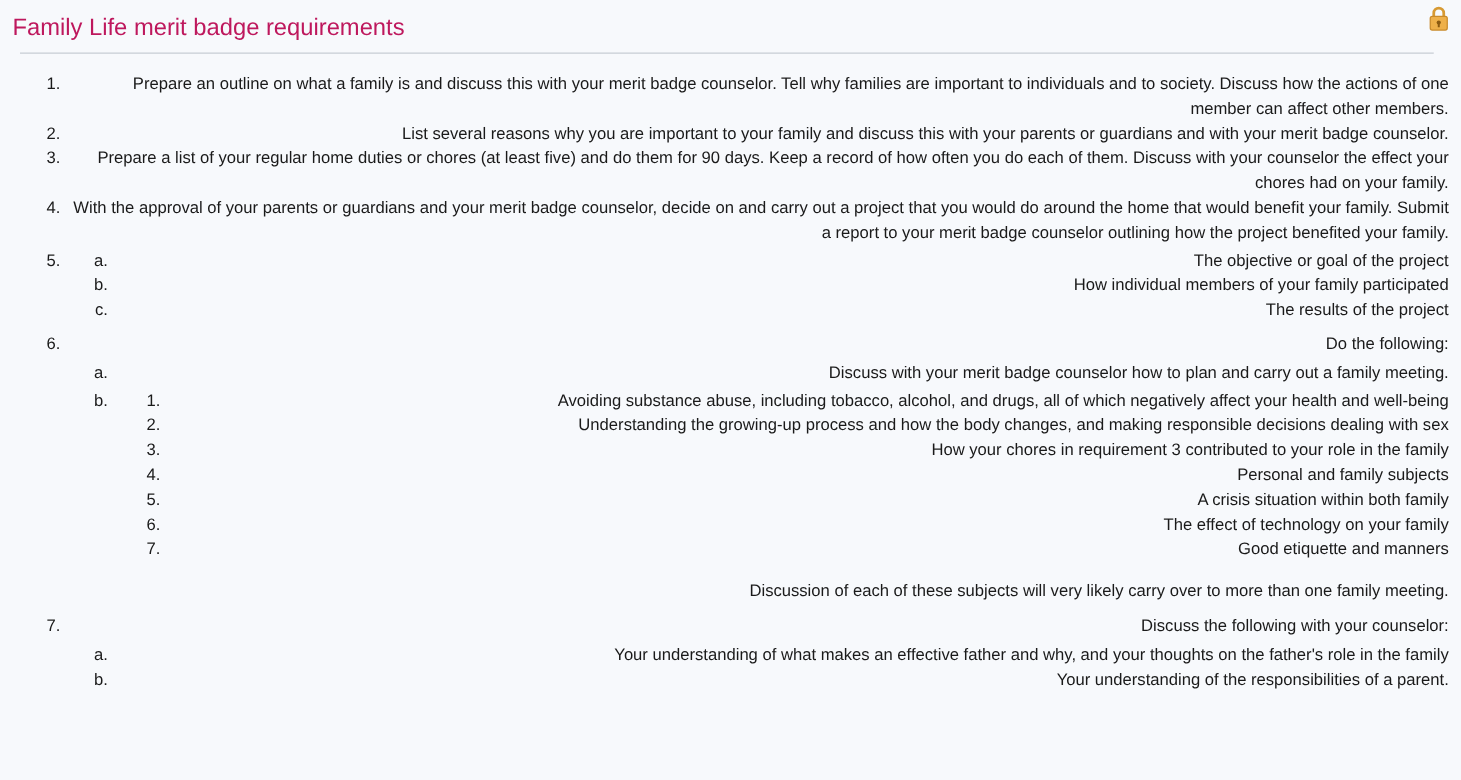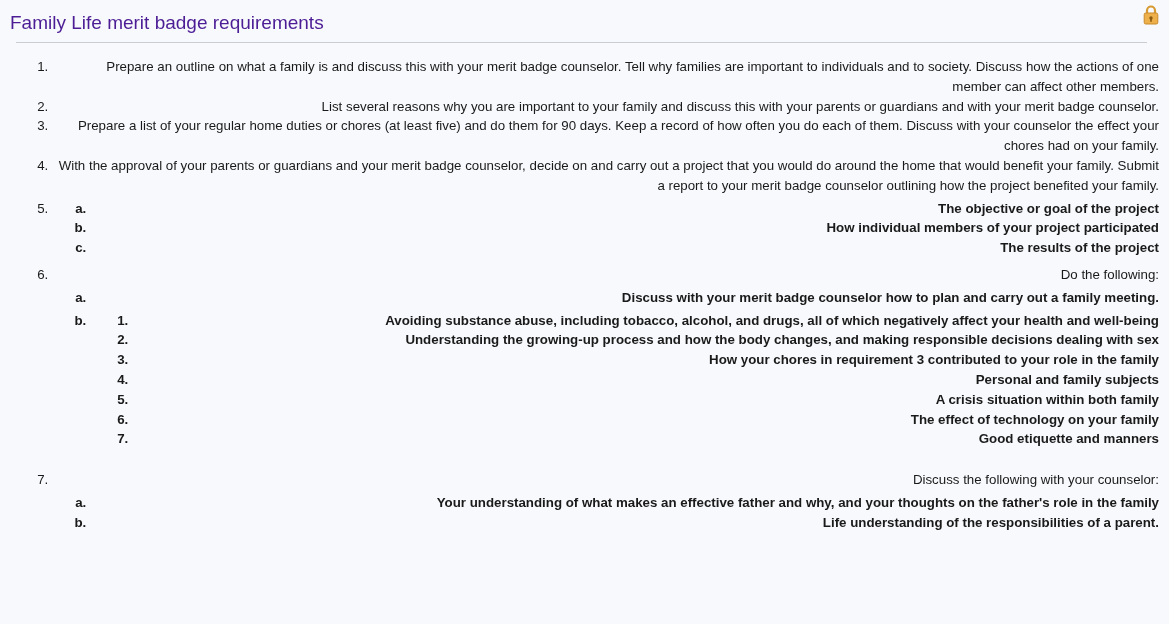--- a/index.html
+++ b/index.html
@@ -21,21 +21,21 @@
     box-sizing: border-box;
     padding: 0;
   }
   .header {
     position: relative;
     padding: 10px 14px 6px 8px;
   }
   .page-title {
     font-size: 19px;
     font-weight: normal;
-    color: #4c1d95;
+    color: #be185d;
     line-height: 26px;
     margin: 0;
     padding-left: 2px;
   }
   .title-rule {
     border-bottom: 1px solid #c8cdd4;
     margin: 6px 8px 0 8px;
   }
   .lock-icon {
     position: absolute;
@@ -59,21 +59,20 @@
     margin-bottom: 0px;
     padding-left: 2px;
   }
   ol.level2 {
     margin: 0;
     padding-left: 36px;
     list-style-type: lower-alpha;
   }
   ol.level2 > li {
     padding-left: 2px;
-    font-weight: bold;
   }
   ol.level3 {
     margin: 0;
     padding-left: 40px;
     list-style-type: decimal;
   }
   ol.level3 > li {
     padding-left: 2px;
   }
   .note-block {
@@ -122,21 +121,21 @@
         <span>With the approval of your parents or guardians and your merit badge counselor, decide on and carry out a project that you would do around the home that would benefit your family. Submit a report to your merit badge counselor outlining how the project benefited your family.</span>
       </li>
 
       <li>
         <div class="spacer-xs"></div>
         <ol class="level2">
           <li>
             <span>The objective or goal of the project</span>
           </li>
           <li>
-            <span>How individual members of your project participated</span>
+            <span>How individual members of your family participated</span>
           </li>
           <li>
             <span>The results of the project</span>
           </li>
         </ol>
         <div class="spacer-sm"></div>
       </li>
 
       <li>
         <span>Do the following:</span>
@@ -166,33 +165,34 @@
               <li>
                 <span>The effect of technology on your family</span>
               </li>
               <li>
                 <span>Good etiquette and manners</span>
               </li>
             </ol>
           </li>
         </ol>
         <div class="note-block">
+          <p>Discussion of each of these subjects will very likely carry over to more than one family meeting.</p>
         </div>
         <div class="spacer-sm"></div>
       </li>
 
       <li>
         <span>Discuss the following with your counselor:</span>
         <div class="spacer-xs"></div>
         <ol class="level2">
           <li>
             <span>Your understanding of what makes an effective father and why, and your thoughts on the father's role in the family</span>
           </li>
           <li>
-            <span>Life understanding of the responsibilities of a parent.</span>
+            <span>Your understanding of the responsibilities of a parent.</span>
           </li>
         </ol>
       </li>
 
     </ol>
   </div>
 
 </div>
 
 </body></html>

